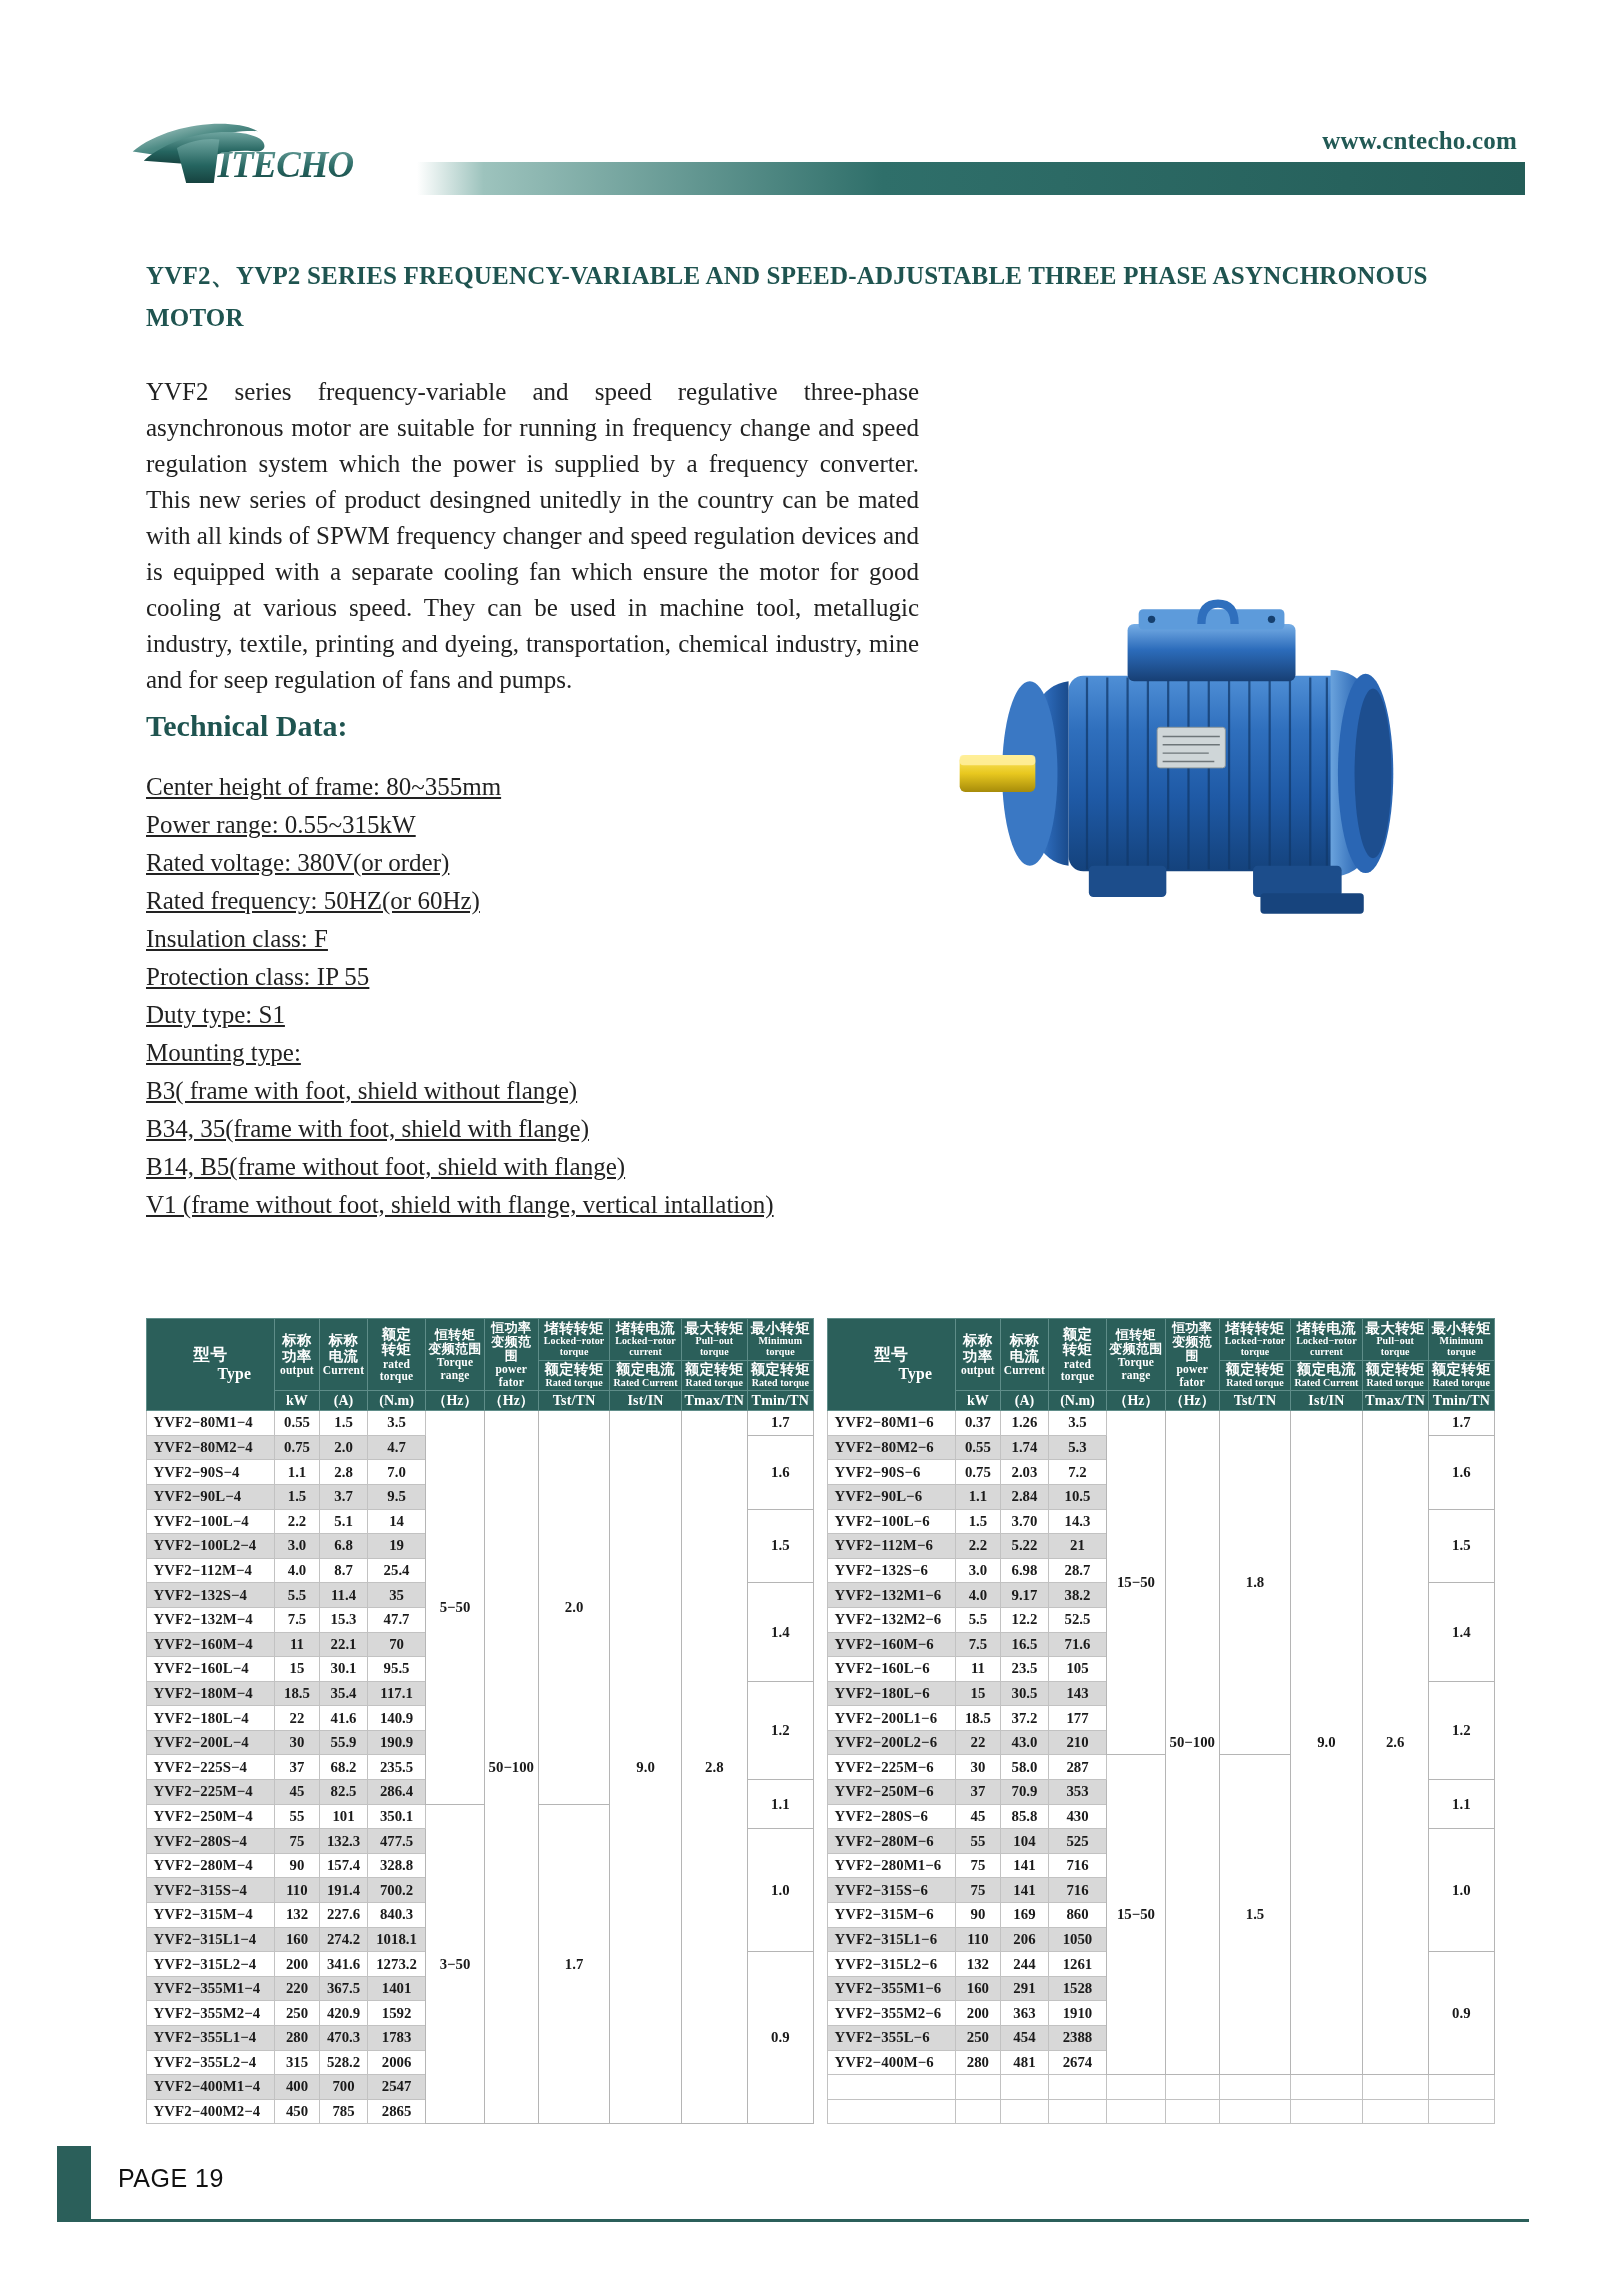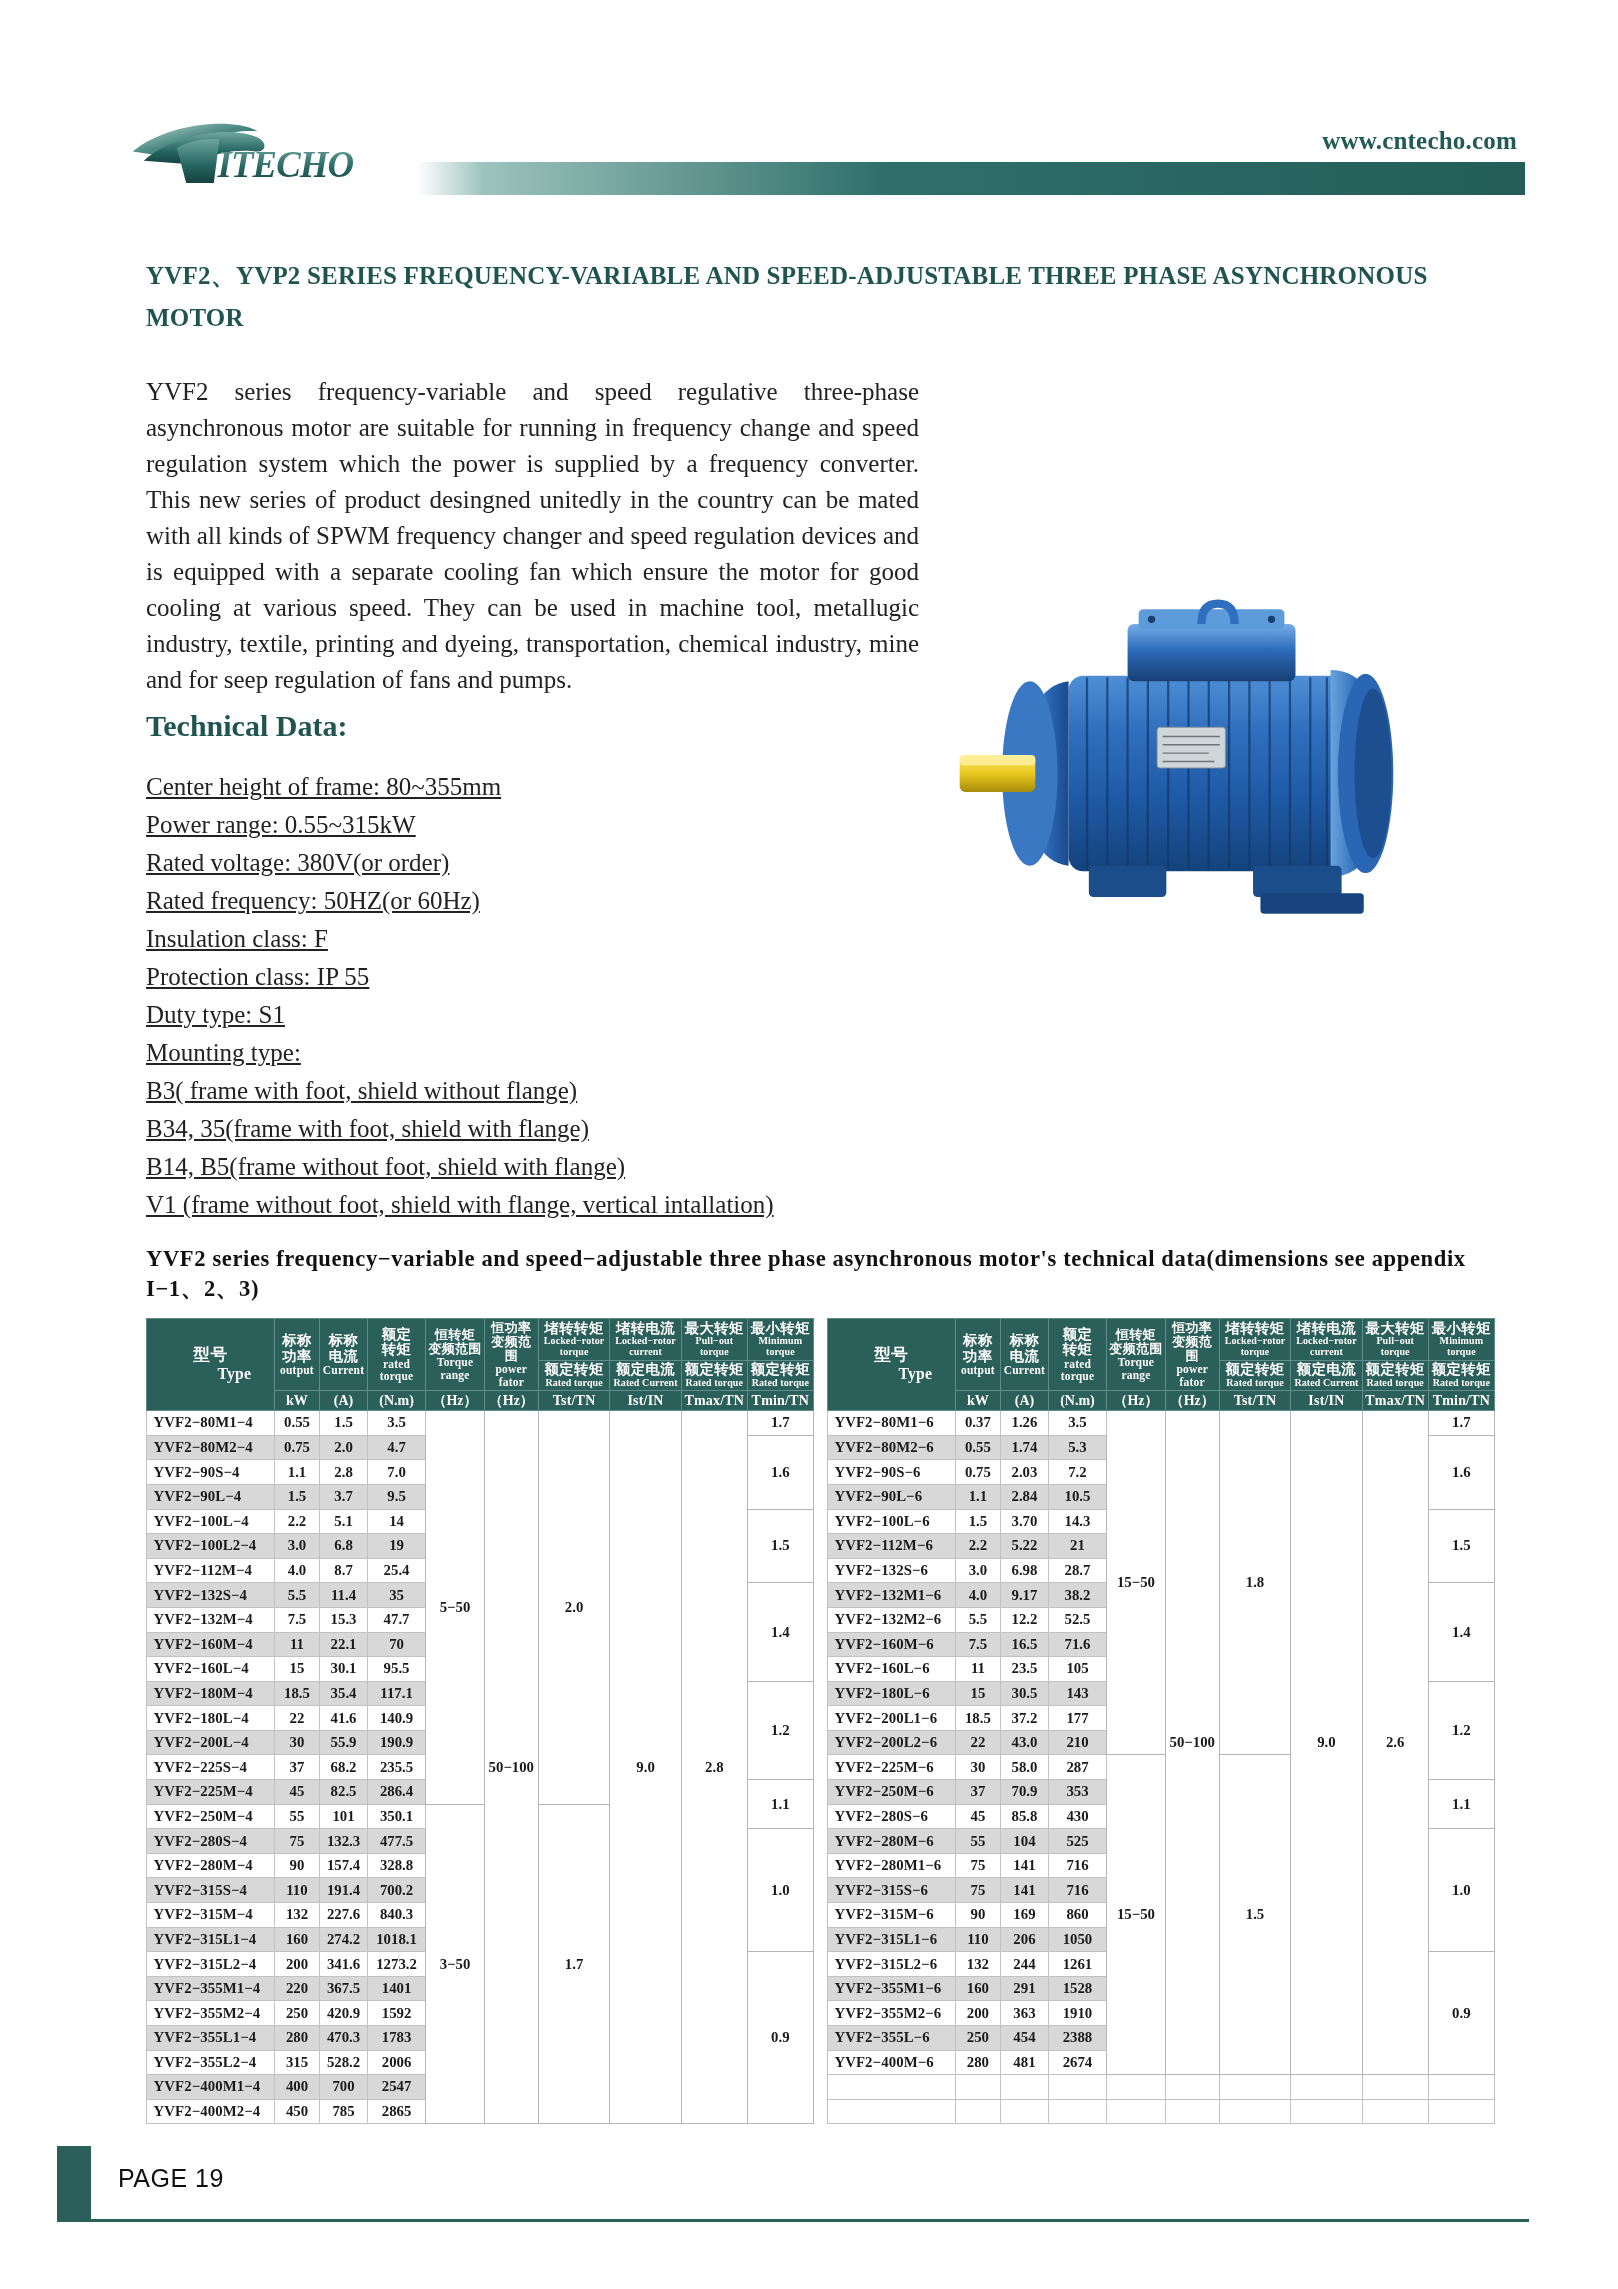--- a/index.html
+++ b/index.html
@@ -215,21 +215,20 @@
     <div>Insulation class: F</div>
     <div>Protection class: IP 55</div>
     <div>Duty type: S1</div>
     <div>Mounting type:</div>
     <div>B3( frame with foot, shield without flange)</div>
     <div>B34, 35(frame with foot, shield with flange)</div>
     <div>B14, B5(frame without foot, shield with flange)</div>
     <div>V1 (frame without foot, shield with flange, vertical intallation)</div>
   </div>
 
-  <div class="tbl-caption">YVF2 series frequency−variable and speed−adjustable three phase asynchronous motor's technical data(dimensions see appendix  I−1、2、3)</div>
 
   <div class="tbl-wrap">
     <table class="spec">
       <colgroup>
         <col style="width:118px">
           <col style="width:42px">
           <col style="width:44px">
           <col style="width:54px">
         <col style="width:54px">
           <col style="width:50px">

